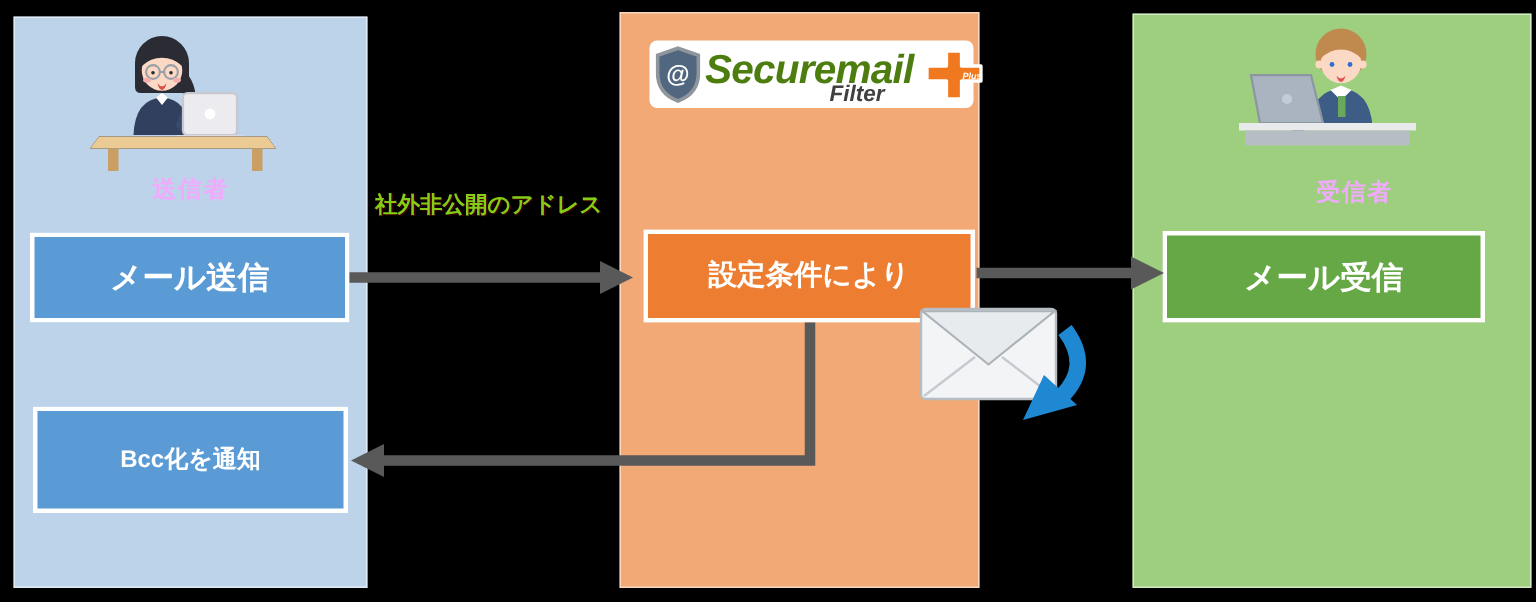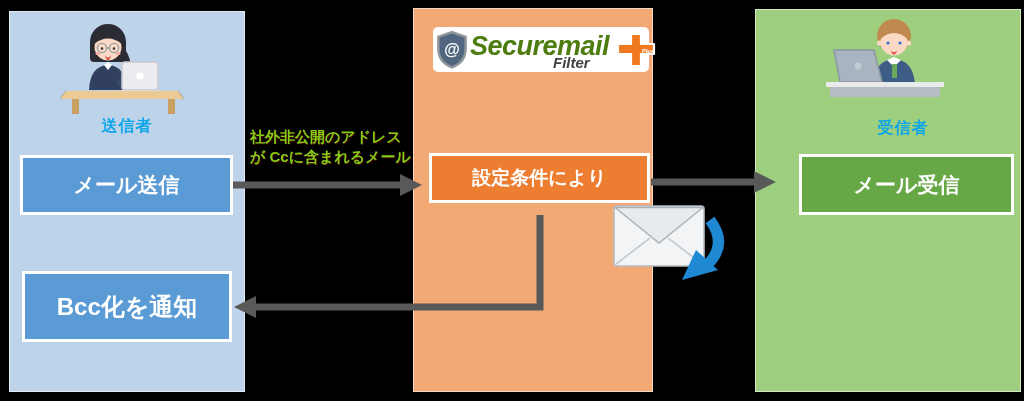--- a/index.html
+++ b/index.html
@@ -7,35 +7,35 @@
     position:relative;width:1024px;height:401px;overflow:hidden;
     background:#000;
     font-family:"Liberation Sans","DejaVu Sans",sans-serif;
   }
   .panel{position:absolute;border:1px solid rgba(255,255,255,.55);box-sizing:border-box;}
   #panel-sender{left:9px;top:11px;width:236px;height:381px;}
   #panel-filter{left:413px;top:8px;width:240px;height:384px;}
   #panel-receiver{left:755px;top:9px;width:266px;height:383px;}
 
   .person-label{
-    position:absolute;text-align:center;font-weight:bold;font-size:16px;color:#0ea5e9;
+    position:absolute;text-align:center;font-weight:bold;font-size:16px;color:#f0abfc;
     letter-spacing:1px;
   }
   #sender-label{left:9px;top:116px;width:236px;}
   #receiver-label{left:755px;top:118px;width:266px;padding-left:15px;}
 
   .node{
     position:absolute;border:3px solid #ffffff;box-sizing:border-box;
     display:flex;align-items:center;justify-content:center;flex-direction:column;
     color:#fff;font-weight:bold;text-align:center;
   }
   #node-send{left:20px;top:155px;width:213px;height:60px;font-size:21px;}
-  #node-notify{left:22px;top:271px;width:210px;height:71px;font-size:24px;}
-  #node-convert{left:429px;top:153px;width:221px;height:50px;font-size:19px;line-height:26px;}
-  #node-receive{left:775px;top:154px;width:215px;height:61px;font-size:21px;margin-left:24px;}
+  #node-notify{left:22px;top:271px;width:210px;height:71px;font-size:16px;}
+  #node-convert{left:429px;top:153px;width:221px;height:62px;font-size:19px;line-height:26px;}
+  #node-receive{left:775px;top:154px;width:215px;height:61px;font-size:21px;}
 
   #logo{
     position:absolute;left:433px;top:27px;width:216px;height:45px;
     background:#ffffff;border-radius:5px;
   }
   #logo-shield{position:absolute;left:4px;top:3px;width:30px;height:39px;}
   #logo-brand{
     position:absolute;left:37px;top:4px;font-size:27px;font-weight:bold;font-style:italic;
     letter-spacing:-0.5px;white-space:nowrap;
   }
@@ -134,21 +134,20 @@
   </div>
   <div class="node" id="node-convert" style="background-color: rgb(237, 125, 49);">
     <span>設定条件により</span>
   </div>
   <div class="node" id="node-receive" style="background-color: rgb(101, 168, 69);">
     <span>メール受信</span>
   </div>
 
   <div id="annotation" style="color: #84cc16;">
     <div>社外非公開のアドレス</div>
-    <div>が Ccに含まれるメール</div>
   </div>
 
   <svg id="arrow-layer" viewBox="0 0 1024 401">
     <g>
       <line x1="233" y1="185" x2="402" y2="185" stroke-width="7" stroke="#595959"></line>
       <polygon points="400,174 422,185 400,196" fill="#595959"></polygon>
     </g>
     <g>
       <line x1="651" y1="182" x2="756" y2="182" stroke-width="7" stroke="#595959"></line>
       <polygon points="754,171 776,182 754,193" fill="#595959"></polygon>

